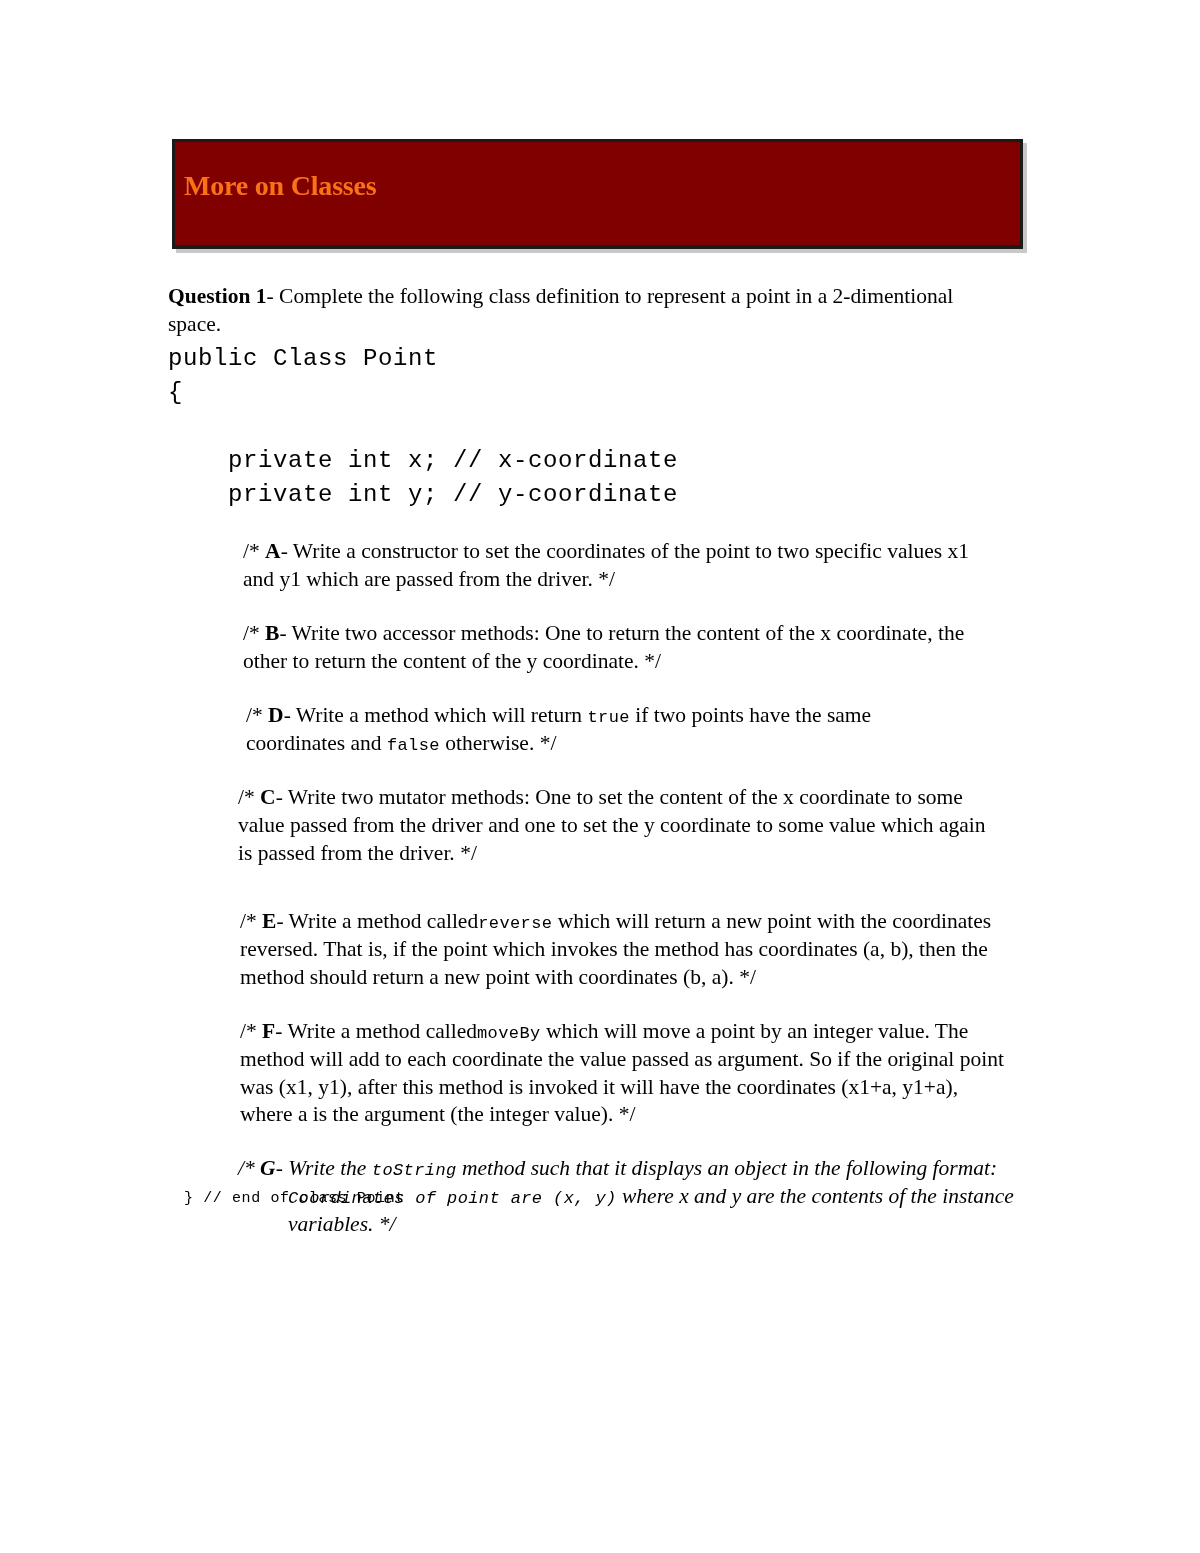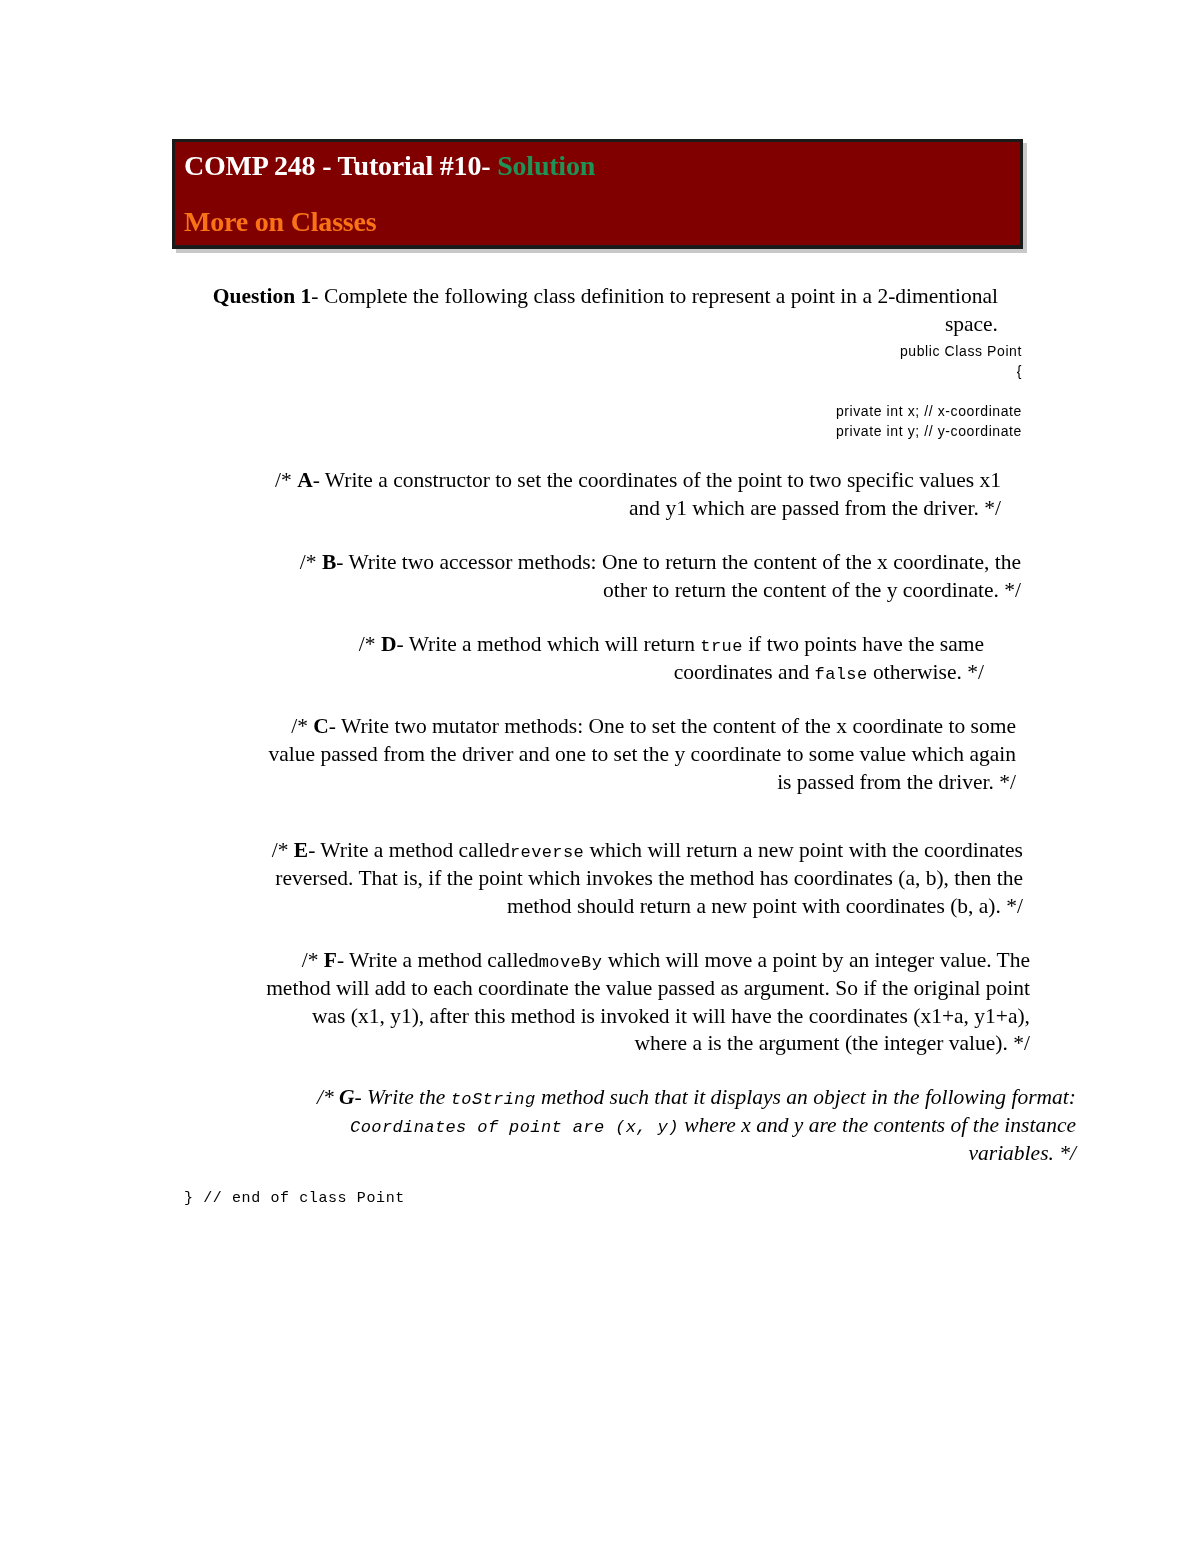--- a/index.html
+++ b/index.html
@@ -57,40 +57,39 @@
     letter-spacing: -0.2px;
   }
   .solution-word {
     color: #1e9355;
     font-weight: bold;
   }
 
   
   .content {
     position: absolute;
-    left: 186px;
+    left: 168px;
     top: 283px;
     width: 836px;
-    text-align: right;
   }
 
   .intro {
     font-size: 21.5px;
     line-height: 1.28;
     margin: 0;
     width: 812px;
   }
   .intro b { font-weight: bold; }
 
   .code-block {
-    font-family: Liberation Sans, sans-serif;
-    font-size: 14px;
+    font-family: Liberation Mono, monospace;
+    font-size: 24px;
     line-height: 1.42;
     white-space: pre;
-    margin: 4px 0 0 12px;
+    margin: 4px 0 0 0;
     letter-spacing: 0.6px;
   }
 
   .sections {
     margin-top: 26px;
   }
 
   .sec {
     font-size: 21.5px;
     line-height: 1.30;
@@ -130,21 +129,20 @@
     letter-spacing: 0.6px;
     white-space: pre;
   }
 </style>
 </head>
 <body>
 
 <div class="page">
 
   <div class="banner">
-    <div class="banner-line1"><span>COMP 248 - Tutorial #10- </span><span class="solution-word">Solution</span></div>
     <div class="banner-line2">More on Classes</div>
   </div>
 
   <div class="content">
 
     <p class="intro"><b>Question 1</b><span>- Complete the following class definition to represent a point in a 2-dimentional space.</span></p>
 
     <div class="code-block">public Class Point
 {
 

